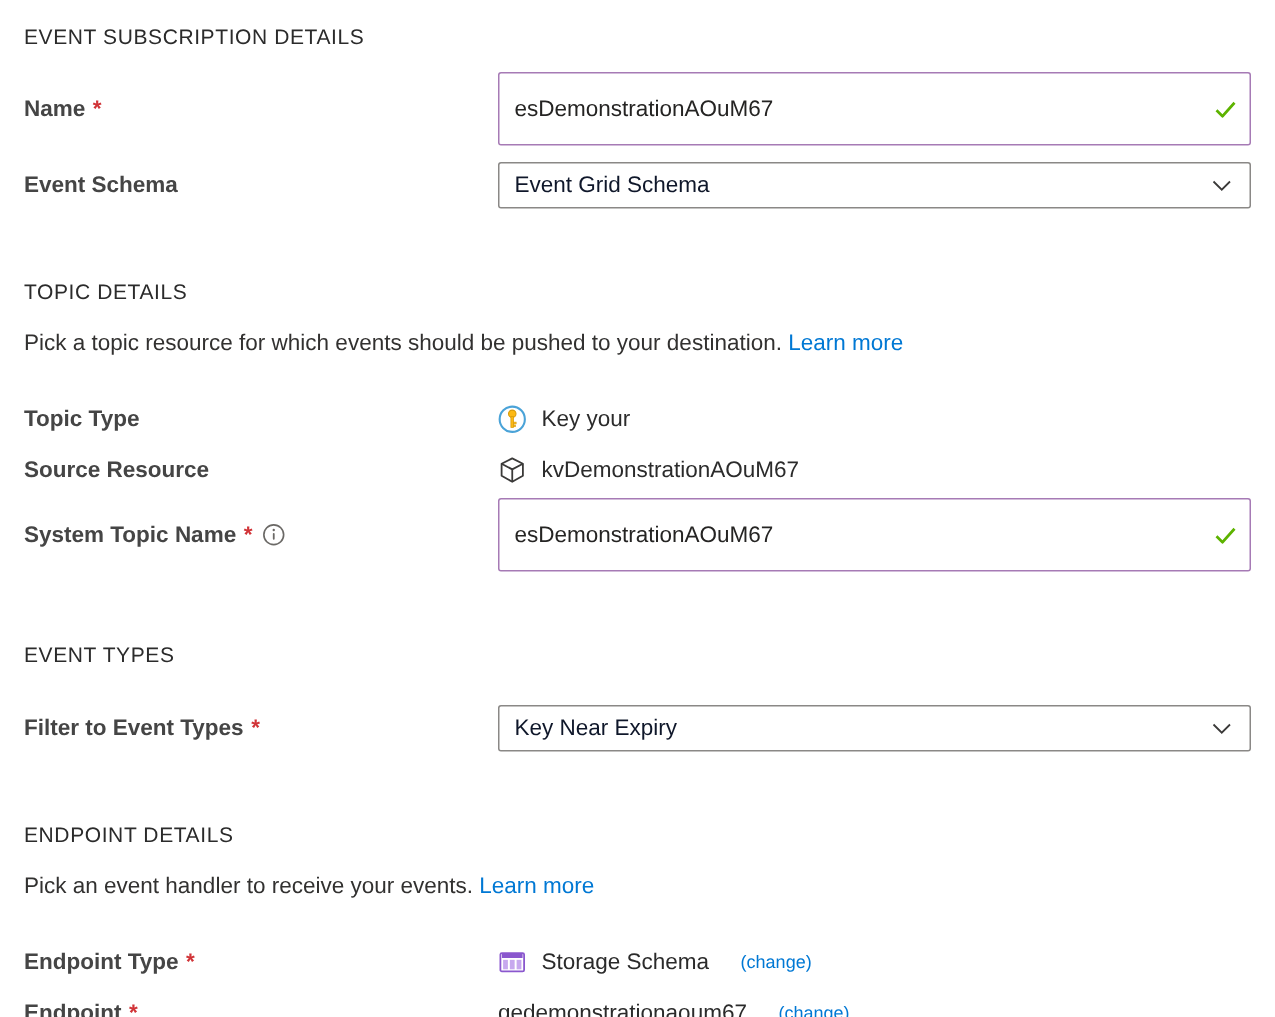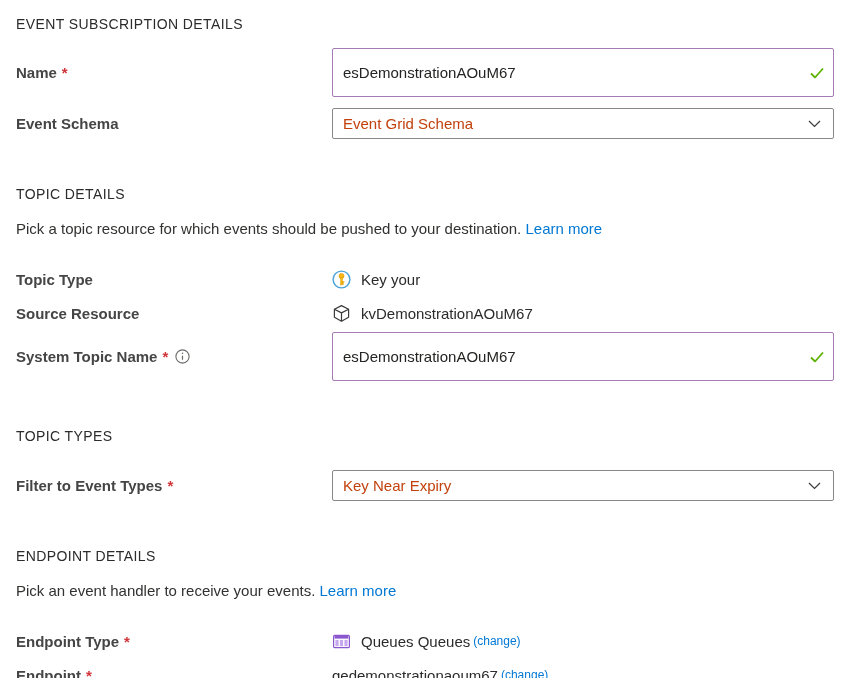--- a/index.html
+++ b/index.html
@@ -84,34 +84,34 @@
     width: 100%;
     height: 31px;
     border: 1px solid #8a8886;
     border-radius: 2px;
     background: #fff;
     display: flex;
     align-items: center;
     justify-content: space-between;
     padding: 0 12px 0 10px;
     font-size: 15px;
-    color: #c2410c;
+    color: #0f172a;
     cursor: pointer;
   }
 
   .static-value {
     display: flex;
     align-items: center;
     font-size: 15px;
     color: #2b2b2b;
   }
   .static-value .res-icon { margin-right: 10px; flex: none; display: flex; }
   .change-link {
     font-size: 12px;
-    margin-left: 3px;
+    margin-left: 21px;
     color: #0078d4;
     cursor: pointer;
   }
 
   .info-icon { margin-left: 7px; display: inline-flex; cursor: default; }
 </style>
 </head>
 <body>
 
 <div class="page">
@@ -209,21 +209,21 @@
         <div class="input-wrap">
           <input class="text-input" type="text" value="esDemonstrationAOuM67" style="">
           <svg class="check-icon" width="14" height="11" viewBox="0 0 14 11">
             <polyline points="1,6 5,10 13,1" fill="none" stroke="#5db300" stroke-width="1.8"></polyline>
           </svg>
         </div>
       </div>
     </div>
   </div>
 
-  <h2 class="section-title section-gap">TOPIC TYPES</h2>
+  <h2 class="section-title section-gap">EVENT TYPES</h2>
 
   <div class="rows-static">
     <div class="row">
       <div class="label-col">
         <span>Filter to Event Types</span>
         <span class="req">*</span>
       </div>
       <div class="control-col">
         <div class="dropdown">
           <span>Key Near Expiry</span>
@@ -251,21 +251,21 @@
         <div class="static-value">
           <span class="res-icon">
             <svg width="19" height="19" viewBox="0 0 19 19">
               <rect x="1.6" y="3.4" width="15.8" height="12.2" rx="1" fill="#ffffff" stroke="#8a57ce" stroke-width="1.2"></rect>
               <path d="M2.6 4 H16.4 V6.6 H2.6 Z" fill="#8a57ce"></path>
               <rect x="3.4" y="7.9" width="3.2" height="6.3" fill="#c7a8ee"></rect>
               <rect x="7.9" y="7.9" width="3.2" height="6.3" fill="#c7a8ee"></rect>
               <rect x="12.4" y="7.9" width="3.2" height="6.3" fill="#c7a8ee"></rect>
             </svg>
           </span>
-          <span>Queues Queues</span>
+          <span>Storage Schema</span>
           <a class="change-link">(change)</a>
         </div>
       </div>
     </div>
 
     <div class="row row-static">
       <div class="label-col">
         <span>Endpoint</span>
         <span class="req">*</span>
       </div>

